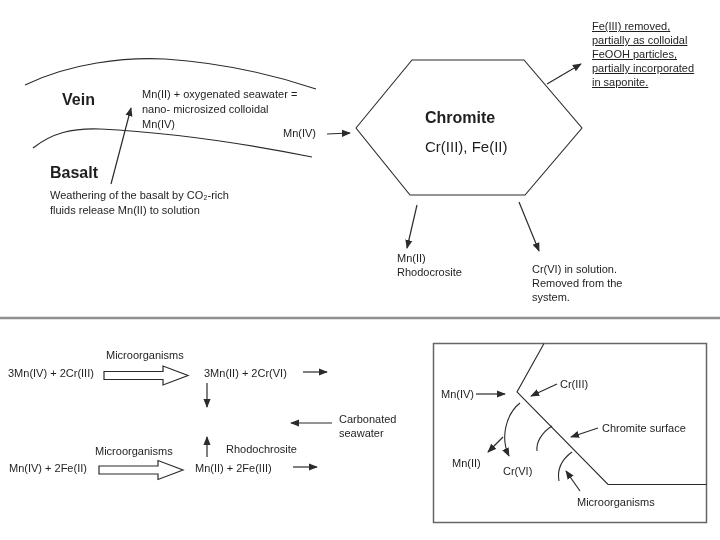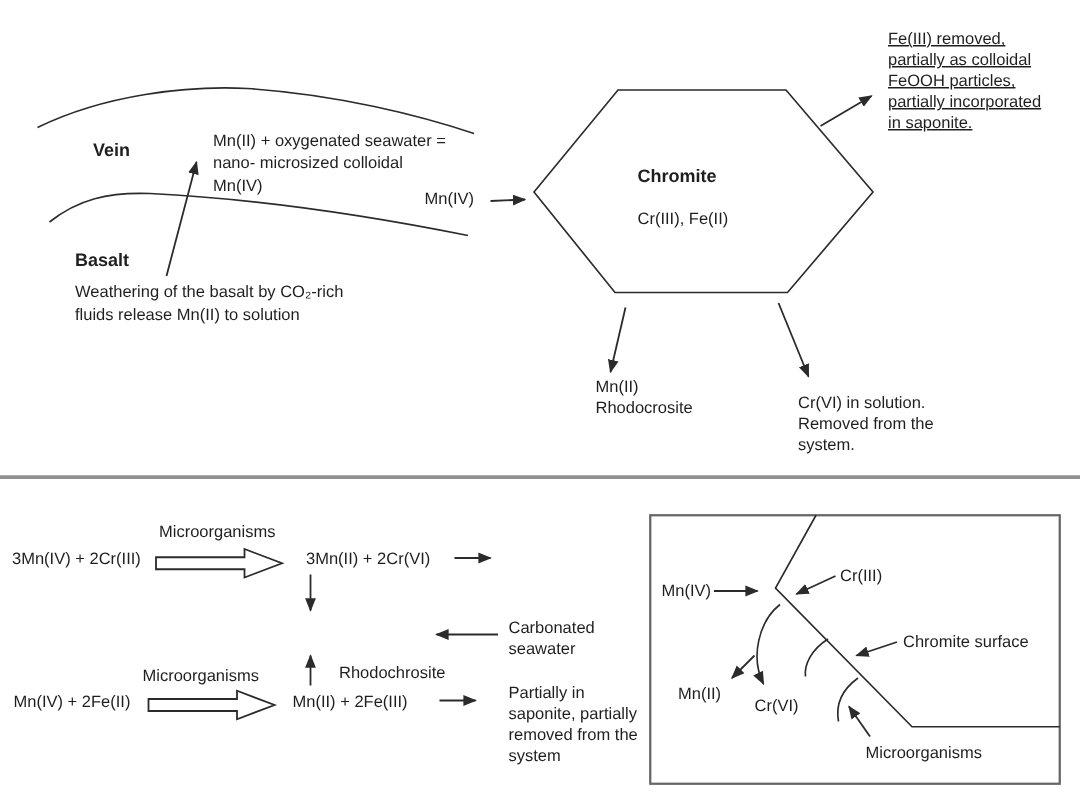--- a/index.html
+++ b/index.html
@@ -4,23 +4,23 @@
 <style>
   html,body{margin:0;padding:0;background:#ffffff;}
   .slide{
     position:relative;width:720px;height:540px;background:#ffffff;
     font-family:"Liberation Sans","DejaVu Sans",sans-serif;
     color:#1f1f1f;overflow:hidden;
   }
   .slide svg{position:absolute;left:0;top:0;}
   .txt{position:absolute;font-size:11px;line-height:14px;white-space:pre-line;}
   .lh15{line-height:15px;}
-  .bold{font-weight:bold;font-size:12px;}
-  .hexlbl .t1{font-weight:bold;font-size:12px;display:block;line-height:15px;}
-  .hexlbl .t2{display:block;font-size:11px;line-height:15px;text-align:center;}
+  .bold{font-weight:bold;font-size:16px;}
+  .hexlbl .t1{font-weight:bold;font-size:16px;display:block;line-height:15px;}
+  .hexlbl .t2{display:block;font-size:15px;line-height:15px;}
 </style>
 </head>
 <body>
 
 <div class="slide">
 
   <svg width="720" height="540" viewBox="0 0 720 540">
     <defs>
       <marker id="ah" viewBox="0 0 10 8" refX="9" refY="4" markerWidth="9" markerHeight="8" markerUnits="userSpaceOnUse" orient="auto">
         <path d="M0,0 L10,4 L0,8 z" fill="#2b2b2b"></path>
@@ -83,24 +83,20 @@
 
   <div class="txt" style="left:106px;top:348px;">Microorganisms</div>
   <div class="txt" style="left:8px;top:366px;">3Mn(IV) + 2Cr(III)</div>
   <div class="txt" style="left:204px;top:366px;">3Mn(II) + 2Cr(VI)</div>
   <div class="txt" style="left:198px;top:442px;padding-left:28px;">Rhodochrosite</div>
   <div class="txt" style="left:339px;top:412px;">Carbonated
 seawater</div>
   <div class="txt" style="left:95px;top:444px;">Microorganisms</div>
   <div class="txt" style="left:9px;top:461px;">Mn(IV) + 2Fe(II)</div>
   <div class="txt" style="left:195px;top:461px;">Mn(II) + 2Fe(III)</div>
-  <div class="txt" style="left:339px;top:455px;">Partially in
-saponite, partially
-removed from the
-system</div>
 
   <div class="txt" style="left:441px;top:387px;">Mn(IV)</div>
   <div class="txt" style="left:560px;top:377px;">Cr(III)</div>
   <div class="txt" style="left:602px;top:421px;">Chromite surface</div>
   <div class="txt" style="left:452px;top:456px;">Mn(II)</div>
   <div class="txt" style="left:503px;top:464px;">Cr(VI)</div>
   <div class="txt" style="left:577px;top:495px;">Microorganisms</div>
 
 </div>
 

